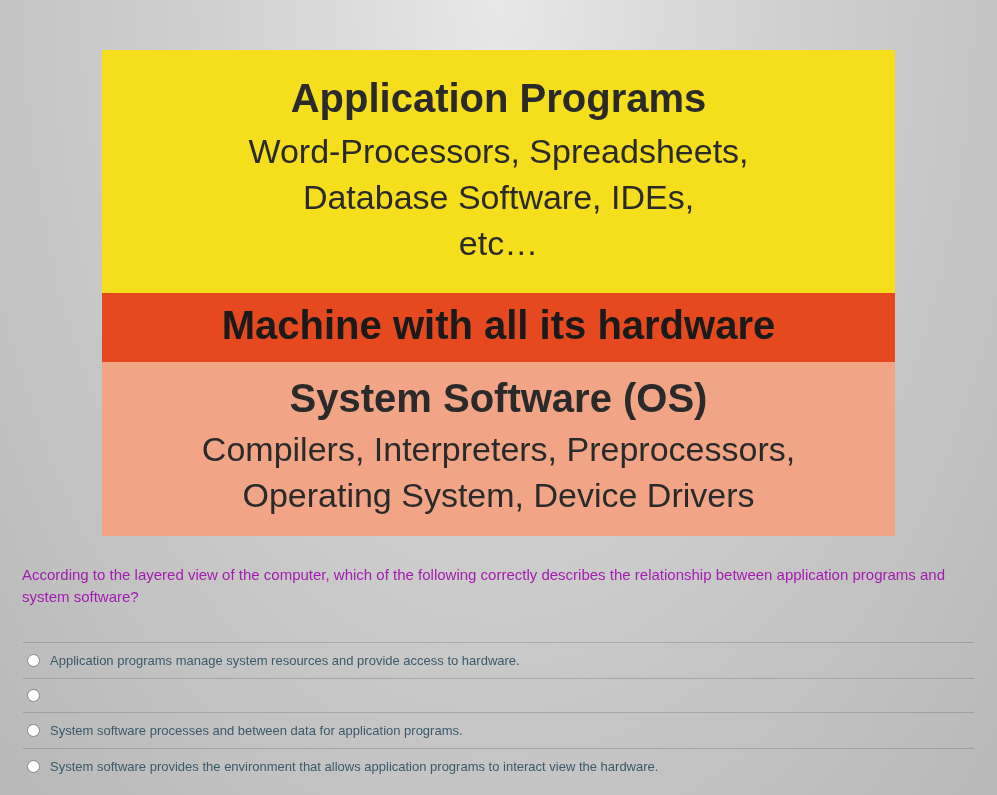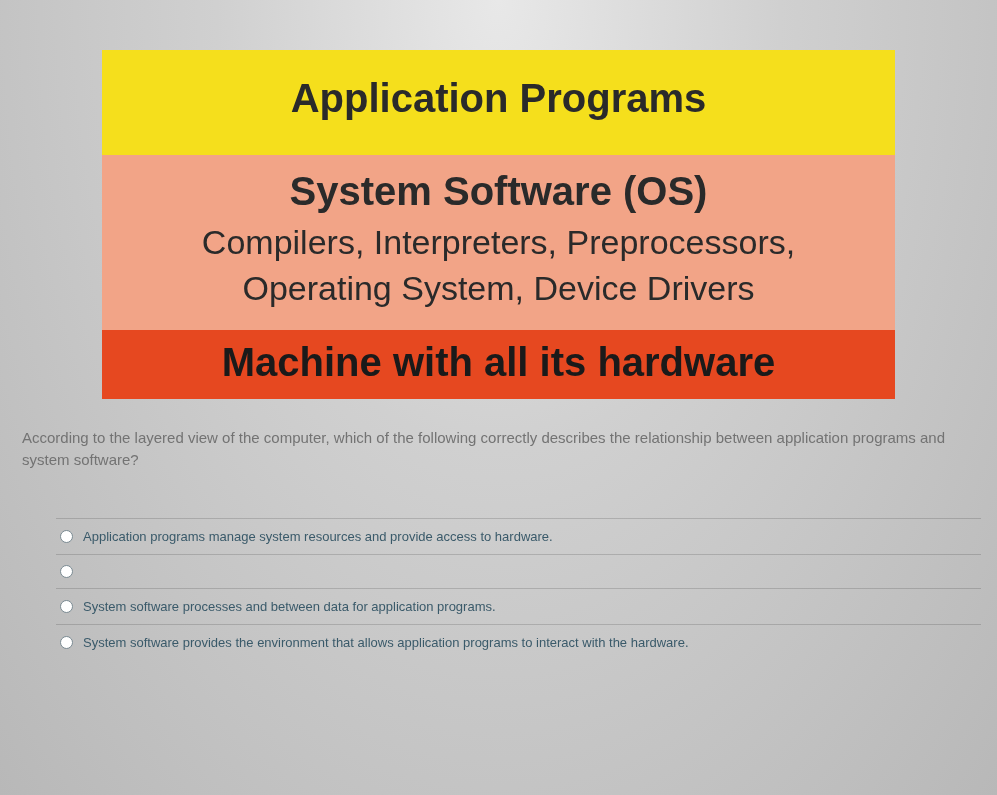--- a/index.html
+++ b/index.html
@@ -58,28 +58,27 @@
       padding-top: 10px;
       padding-bottom: 14px;
     }
     .layer-hw .title {
       font-size: 40px;
       font-weight: bold;
       color: #1a1a1a;
     }
     .question {
       font-size: 15px;
-      color: #737373;
+      color: #a21caf;
       padding: 0 22px;
       line-height: 1.45;
-      margin-bottom: 48px;
+      margin-bottom: 34px;
     }
     .options {
-      padding: 0 16px;
-      margin-left: 40px;
+      padding: 0 23px;
     }
     .option {
       display: flex;
       align-items: center;
       gap: 10px;
       padding: 10px 4px;
       border-top: 1px solid rgba(0,0,0,0.15);
       font-size: 13px;
       color: #3a5a6a;
       cursor: pointer;
@@ -95,41 +94,42 @@
       flex-shrink: 0;
       background: #fff;
     }
   </style>
 </head>
 <body>
 
 <div class="diagram">
   <div class="layer layer-app">
     <div class="title">Application Programs</div>
+    <div class="subtitle">Word-Processors, Spreadsheets,<br>Database Software, IDEs,<br>etc…</div>
+  </div>
+  <div class="layer layer-hw">
+    <div class="title">Machine with all its hardware</div>
   </div>
   <div class="layer layer-sys">
     <div class="title">System Software (OS)</div>
     <div class="subtitle">Compilers, Interpreters, Preprocessors,<br>Operating System, Device Drivers</div>
-  </div>
-  <div class="layer layer-hw">
-    <div class="title">Machine with all its hardware</div>
   </div>
 </div>
 
 <div class="question">According to the layered view of the computer, which of the following correctly describes the relationship between application programs and system software?</div>
 
 <div class="options">
   <div class="option">
     <span class="radio"></span>
     <span>Application programs manage system resources and provide access to hardware.</span>
   </div>
   <div class="option">
     <span class="radio"></span>
   </div>
   <div class="option">
     <span class="radio"></span>
     <span>System software processes and between data for application programs.</span>
   </div>
   <div class="option">
     <span class="radio"></span>
-    <span>System software provides the environment that allows application programs to interact with the hardware.</span>
+    <span>System software provides the environment that allows application programs to interact view the hardware.</span>
   </div>
 </div>
 
 </body></html>

